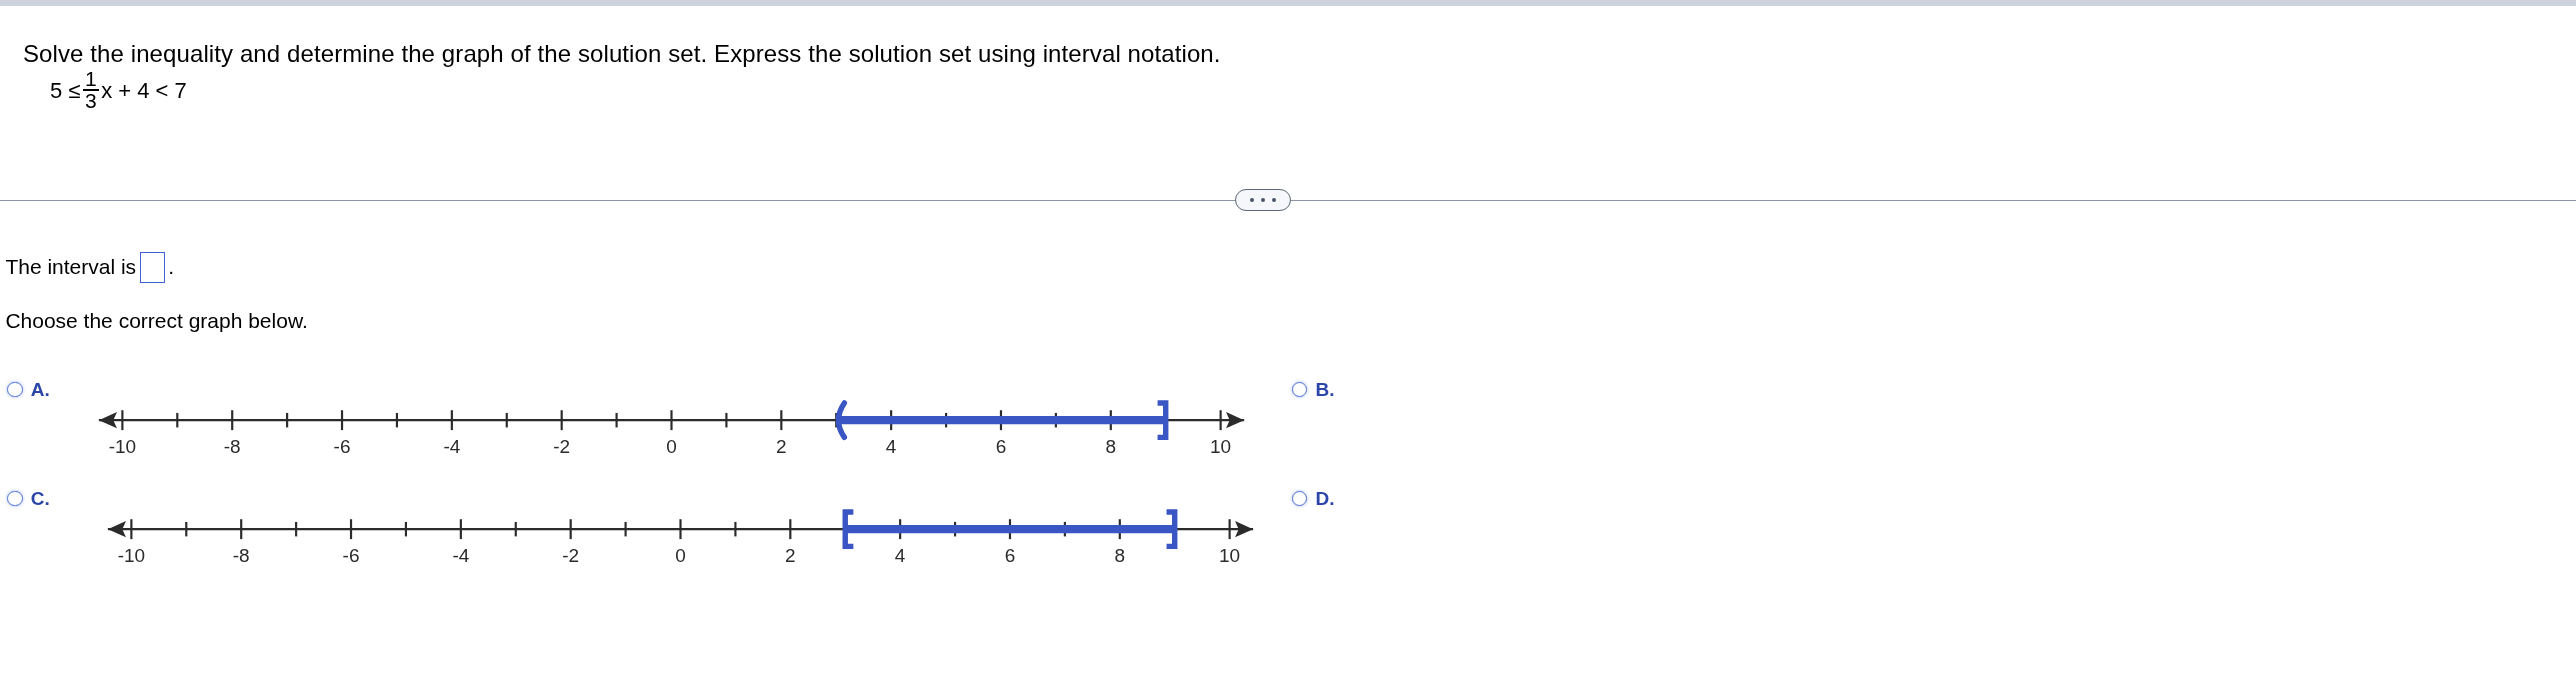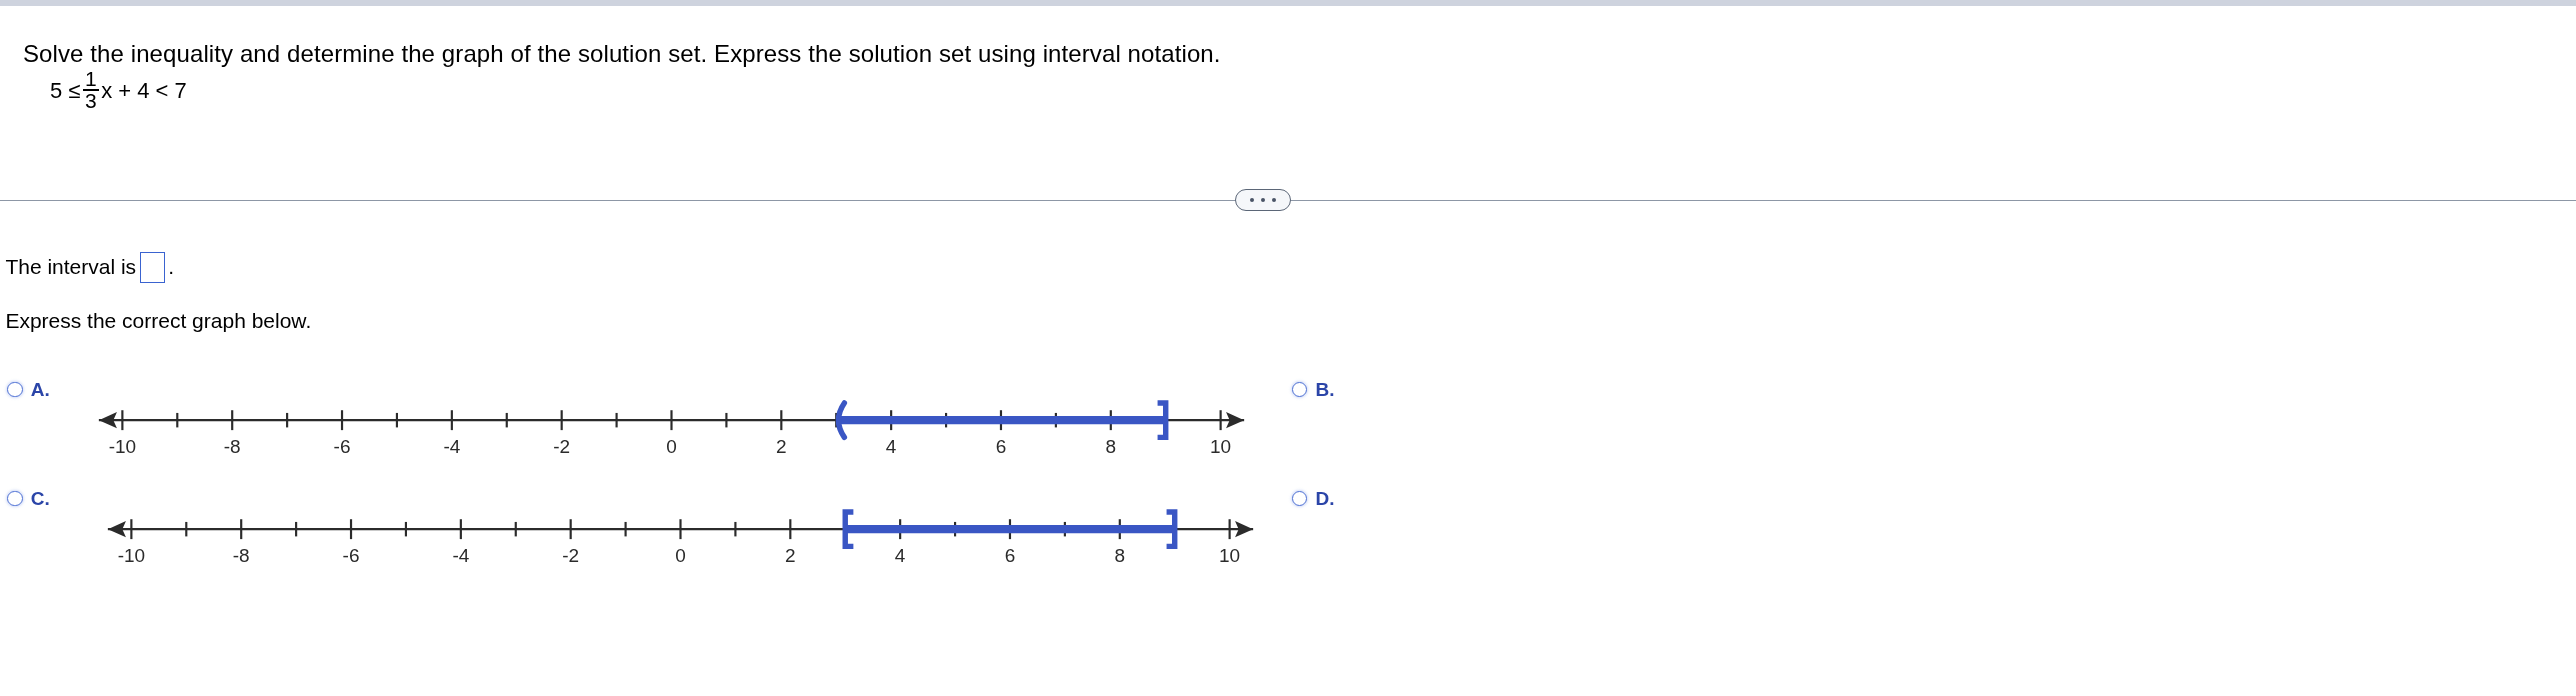--- a/index.html
+++ b/index.html
@@ -218,21 +218,21 @@
     <span class="dot"></span>
   </div>
 </div>
 
 <div class="interval-line">
   <span>The interval is</span>
   <input class="answer-box" type="text" placeholder="" style="">
   <span>.</span>
 </div>
 
-<div class="choose-line">Express the correct graph below.</div>
+<div class="choose-line">Choose the correct graph below.</div>
 
 <div class="choices">
 
   <div class="choice-row">
 
     <div class="choice col-left">
       <div class="radio-group">
         <span class="radio"></span>
         <span class="choice-letter">A.</span>
       </div>

